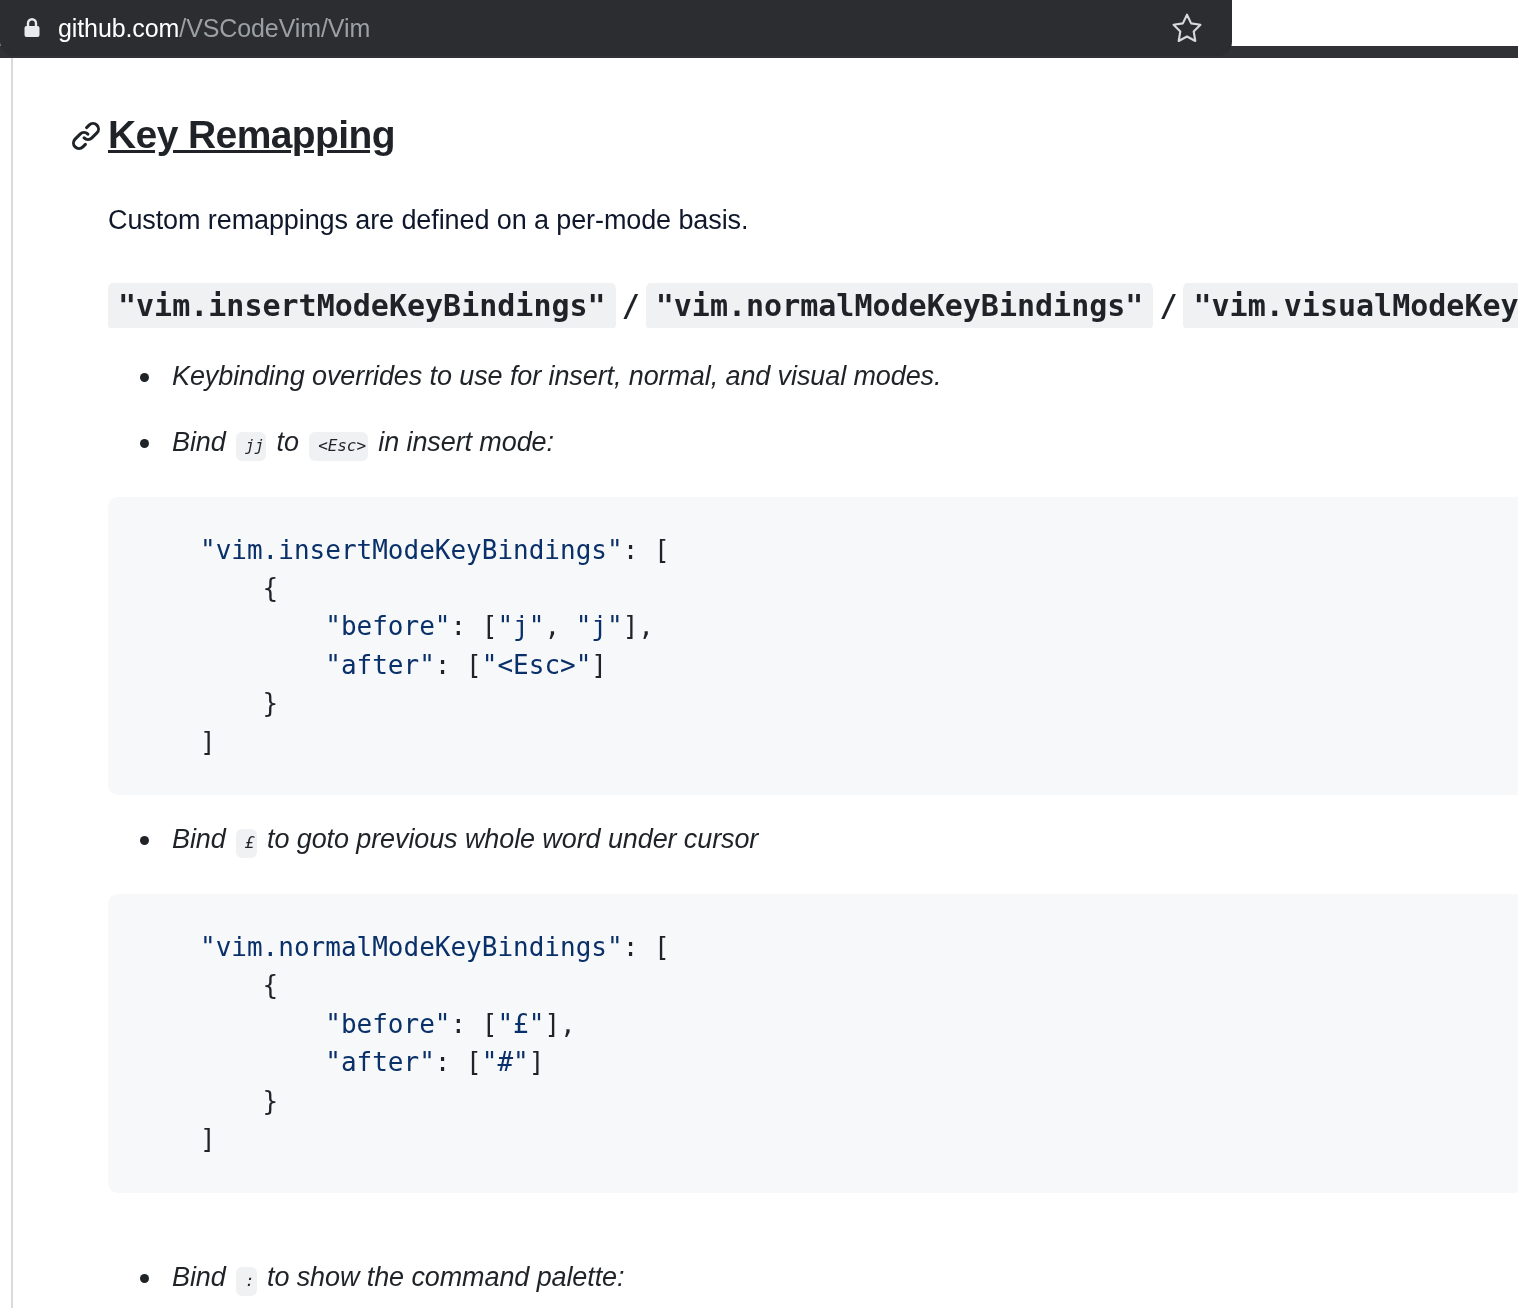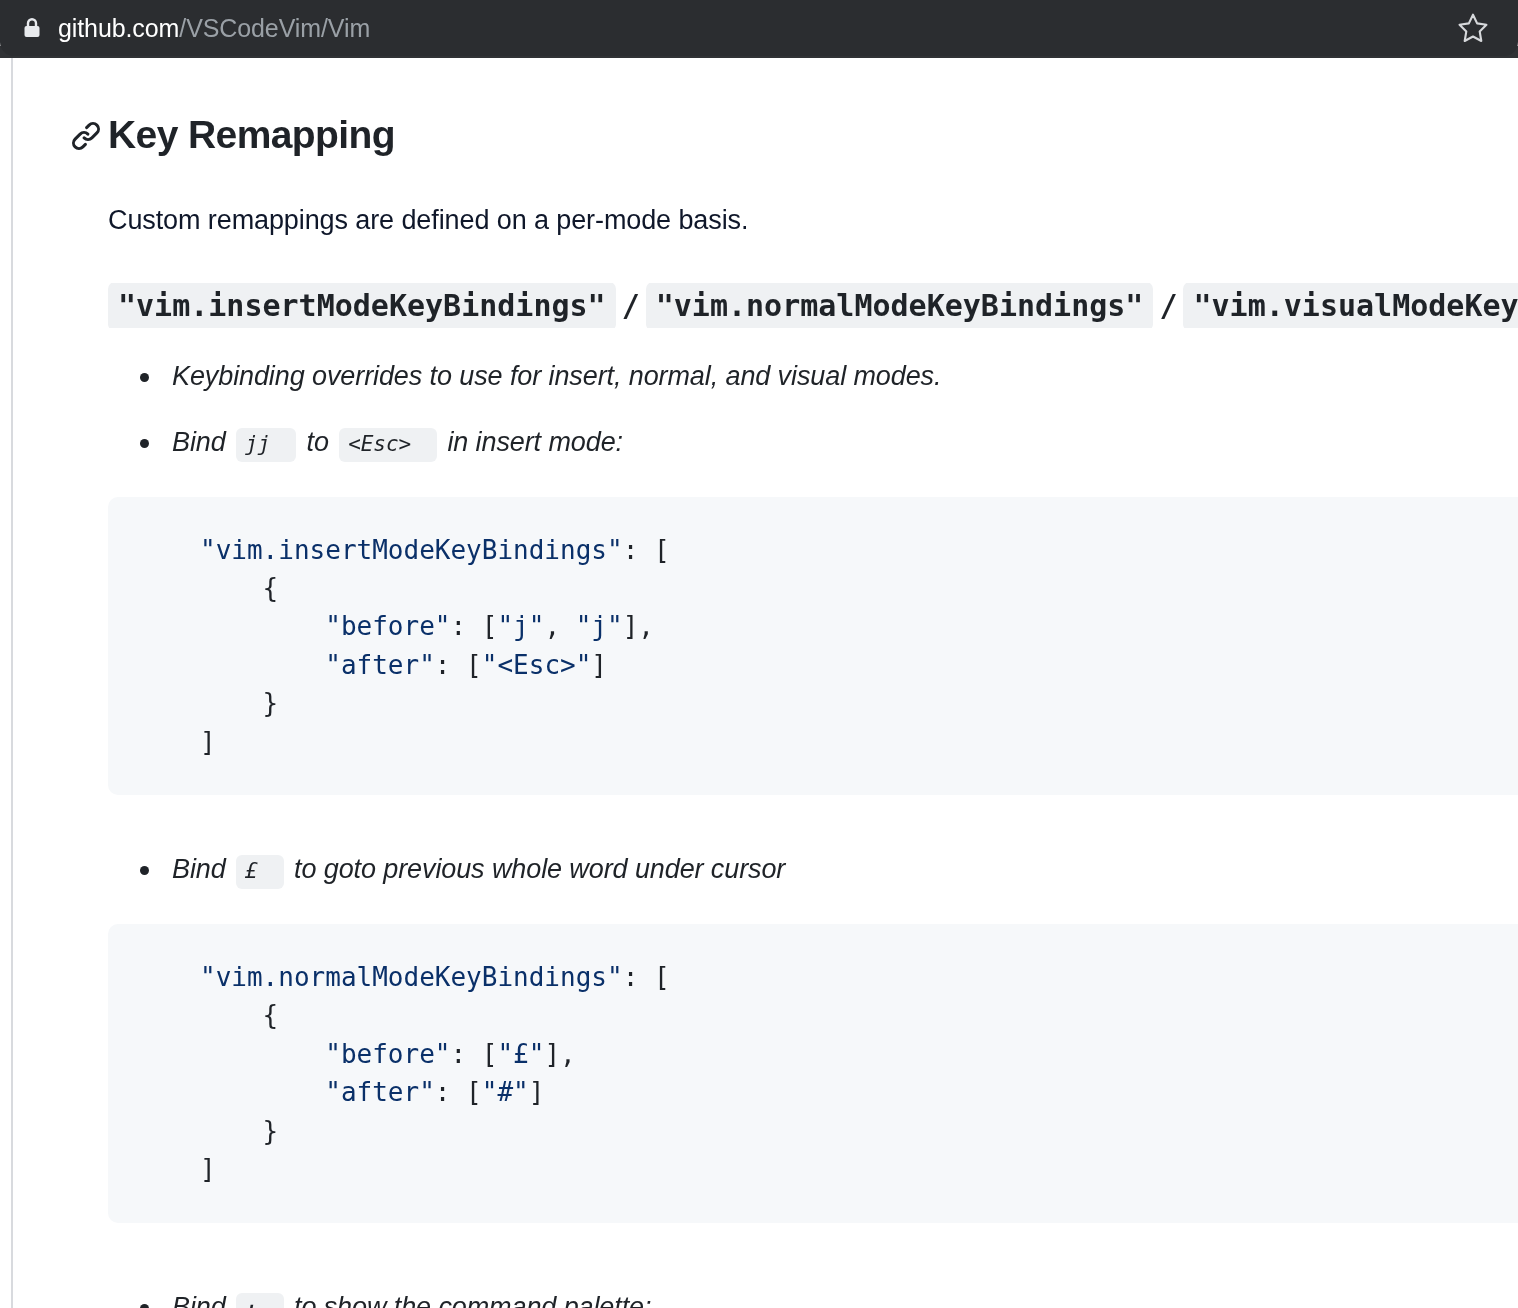--- a/index.html
+++ b/index.html
@@ -12,21 +12,21 @@
     height: 1308px;
     overflow: hidden;
     font-family: "Liberation Sans", sans-serif;
     color: #1f2328;
   }
 
   
   .urlbar {
     position: absolute;
     top: 0; left: 0;
-    width: 1518px;
+    width: 1232px;
     height: 56px;
     background: #2b2d30;
     border-bottom-left-radius: 14px;
     border-bottom-right-radius: 14px;
     display: flex;
     align-items: center;
     box-sizing: border-box;
     padding: 0 28px 0 22px;
     z-index: 5;
   }
@@ -85,20 +85,21 @@
   }
 
   
   .h2-row {
     position: relative;
     margin: 50px 0 0 0;
     padding-left: 68px;
     display: flex;
     align-items: center;
     height: 54px;
+    text-decoration: underline;
   }
   .anchor-icon {
     position: absolute;
     left: 70px;
     top: 12px;
     width: 32px;
     height: 32px;
   }
   .h2-title {
     font-size: 39px;
@@ -170,22 +171,22 @@
   ul.bullets li .dot {
     position: absolute;
     left: 140px;
     top: 17px;
     width: 9px;
     height: 9px;
     border-radius: 50%;
     background: #1f2328;
   }
   ul.bullets li code.inline {
-    font-size: 21px;
-    padding: 4px 26px 6px 9px;
+    font-size: 16px;
+    padding: 4px 2px 6px 9px;
     margin: 0 3px;
   }
 
   
   .codeblock {
     position: relative;
     margin: 34px 0 0 108px;
     width: 1436px;
     background: #f6f8fa;
     border-radius: 10px;
@@ -243,21 +244,21 @@
 
     <div class="codeblock">
       <pre id="cb0"><span class="s">"vim.insertModeKeyBindings"</span><span class="p">: [</span>
 <span class="p">    {</span>
 <span class="p">        </span><span class="s">"before"</span><span class="p">: [</span><span class="s">"j"</span><span class="p">, </span><span class="s">"j"</span><span class="p">],</span>
 <span class="p">        </span><span class="s">"after"</span><span class="p">: [</span><span class="s">"&lt;Esc&gt;"</span><span class="p">]</span>
 <span class="p">    }</span>
 <span class="p">]</span></pre>
     </div>
 
-    <ul class="bullets" id="bullets-mid" style="margin-top:54px;">
+    <ul class="bullets" id="bullets-mid" style="margin-top:24px;">
         <li><span class="dot"></span>Bind <code class="inline">£</code> to goto previous whole word under cursor</li>
       </ul>
 
     <div class="codeblock">
       <pre id="cb1"><span class="s">"vim.normalModeKeyBindings"</span><span class="p">: [</span>
 <span class="p">    {</span>
 <span class="p">        </span><span class="s">"before"</span><span class="p">: [</span><span class="s">"£"</span><span class="p">],</span>
 <span class="p">        </span><span class="s">"after"</span><span class="p">: [</span><span class="s">"#"</span><span class="p">]</span>
 <span class="p">    }</span>
 <span class="p">]</span></pre>

